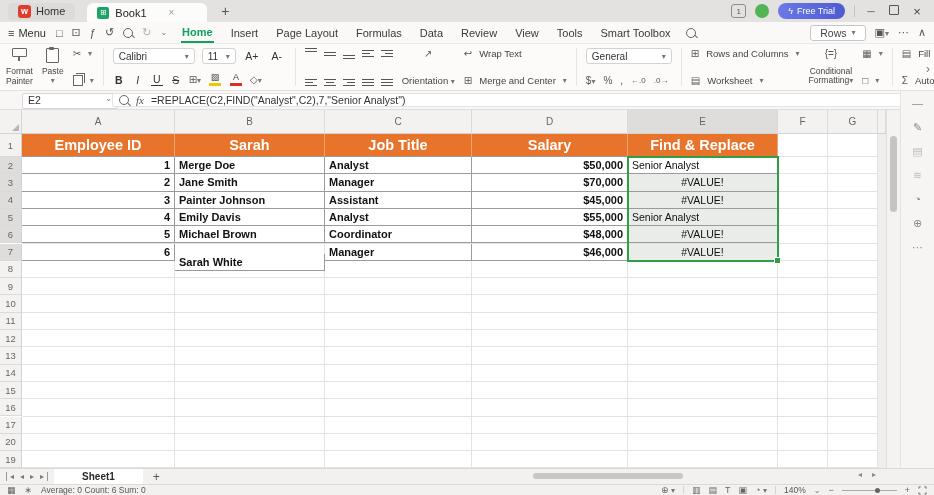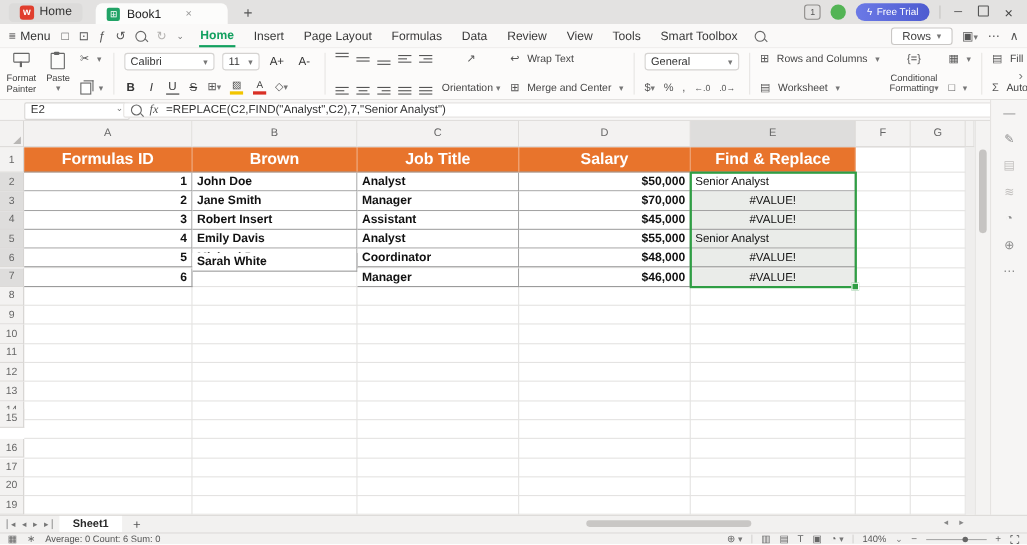--- a/index.html
+++ b/index.html
@@ -116,21 +116,21 @@
   #rail{position:absolute;top:91px;left:900px;width:34px;height:377px;background:#F6F5F4;border-left:1px solid #E5E3E1;box-sizing:border-box;
         display:flex;flex-direction:column;align-items:center;gap:13px;padding-top:7px;}
   .rail-ic{font-size:11px;color:#8a8a8a;line-height:1;}
   .rail-ic.dim{color:#c0bebc;}
 
   
   #sheetbar{top:468px;height:16px;background:#F2F1F0;border-top:1px solid #DCDAD8;display:flex;align-items:center;
             padding-left:6px;box-sizing:border-box;font-size:10px;}
   .nav-ic{color:#777;font-size:8px;padding:0 3px;}
   .nav-first{border-left:1px solid #999;} .nav-last{border-right:1px solid #999;}
-  .stab{background:#fff;height:15px;display:flex;align-items:center;padding:0 12px;font-size:10px;font-weight:bold;color:#2a2a2a;margin-left:6px;}
+  .stab{background:#fff;height:15px;display:flex;align-items:center;padding:0 28px;font-size:10px;font-weight:bold;color:#2a2a2a;margin-left:6px;}
   .addsheet{font-size:12px;color:#555;margin-left:10px;}
   #hscroll{position:absolute;left:530px;top:473px;width:320px;height:6px;}
   #hthumb{position:absolute;left:3px;top:0;width:150px;height:6px;background:#C9C7C5;border-radius:3px;}
   .harr{position:absolute;top:470px;font-size:8px;color:#888;}
 
   
   #statusbar{top:484px;height:11px;background:#F2F1F0;border-top:1px solid #DCDAD8;display:flex;align-items:center;
              padding:0 7px;box-sizing:border-box;font-size:8.5px;color:#555;gap:9px;}
   .sb-ic{font-size:9px;color:#666;line-height:1;}
   .sb-right{margin-left:auto;display:flex;align-items:center;gap:8px;}
@@ -415,21 +415,21 @@
       <div class="rowhdr hl" style="top: 98.9px; height: 17.3px;">5</div>
       <div class="rowhdr hl" style="top: 116.2px; height: 17.3px;">6</div>
       <div class="rowhdr hl" style="top: 133.5px; height: 17.3px;">7</div>
       <div class="rowhdr" style="top: 150.8px; height: 17.3px;">8</div>
       <div class="rowhdr" style="top: 168.1px; height: 17.3px;">9</div>
       <div class="rowhdr" style="top: 185.4px; height: 17.3px;">10</div>
       <div class="rowhdr" style="top: 202.7px; height: 17.3px;">11</div>
       <div class="rowhdr" style="top: 220px; height: 17.3px;">12</div>
       <div class="rowhdr" style="top: 237.3px; height: 17.3px;">13</div>
       <div class="rowhdr" style="top: 254.6px; height: 17.3px;">14</div>
-      <div class="rowhdr" style="top: 262px; height: 17.3px;">15</div>
+      <div class="rowhdr" style="top: 272px; height: 17.3px;">15</div>
       <div class="rowhdr" style="top: 289.2px; height: 17.3px;">16</div>
       <div class="rowhdr" style="top: 306.5px; height: 17.3px;">17</div>
       <div class="rowhdr" style="top: 323.8px; height: 17.3px;">20</div>
       <div class="rowhdr" style="top: 341.1px; height: 17.3px;">19</div>
       <div class="vline" style="left: 174px; top: 24px; height: 334px;"></div>
       <div class="vline" style="left: 324px; top: 24px; height: 334px;"></div>
       <div class="vline" style="left: 471px; top: 24px; height: 334px;"></div>
       <div class="vline" style="left: 627px; top: 24px; height: 334px;"></div>
       <div class="vline" style="left: 777px; top: 24px; height: 334px;"></div>
       <div class="vline" style="left: 827px; top: 24px; height: 334px;"></div>
@@ -447,52 +447,52 @@
       <div class="hline" style="top: 219px; left: 22px; width: 856px;"></div>
       <div class="hline" style="top: 236.3px; left: 22px; width: 856px;"></div>
       <div class="hline" style="top: 253.6px; left: 22px; width: 856px;"></div>
       <div class="hline" style="top: 270.9px; left: 22px; width: 856px;"></div>
       <div class="hline" style="top: 288.2px; left: 22px; width: 856px;"></div>
       <div class="hline" style="top: 305.5px; left: 22px; width: 856px;"></div>
       <div class="hline" style="top: 322.8px; left: 22px; width: 856px;"></div>
       <div class="hline" style="top: 340.1px; left: 22px; width: 856px;"></div>
       <div class="hline" style="top: 357.4px; left: 22px; width: 856px;"></div>
       <div class="rightfill" style="left: 878px; top: 24px; width: 8px; height: 334px;"></div>
-      <div class="cell th" style="left: 22px; top: 24px; width: 153px; height: 23px;">Formulas ID</div>
-      <div class="cell th" style="left: 175px; top: 24px; width: 150px; height: 23px;">Brown</div>
+      <div class="cell th" style="left: 22px; top: 24px; width: 153px; height: 23px;">Employee ID</div>
+      <div class="cell th" style="left: 175px; top: 24px; width: 150px; height: 23px;">Sarah</div>
       <div class="cell th" style="left: 325px; top: 24px; width: 147px; height: 23px;">Job Title</div>
       <div class="cell th" style="left: 472px; top: 24px; width: 156px; height: 23px;">Salary</div>
       <div class="cell th" style="left: 628px; top: 24px; width: 150px; height: 23px;">Find &amp; Replace</div>
       <div class="cell ar bold" style="left: 22px; top: 47px; width: 153px; height: 17.3px;">1</div>
-      <div class="cell al bold" style="left: 175px; top: 47px; width: 150px; height: 17.3px;">John Doe</div>
+      <div class="cell al bold" style="left: 175px; top: 47px; width: 150px; height: 17.3px;">Merge Doe</div>
       <div class="cell al bold" style="left: 325px; top: 47px; width: 147px; height: 17.3px;">Analyst</div>
       <div class="cell ar bold" style="left: 472px; top: 47px; width: 156px; height: 17.3px;">$50,000</div>
       <div class="cell result al" style="left: 628px; top: 47px; width: 150px; height: 17.3px;">Senior Analyst</div>
       <div class="cell ar bold" style="left: 22px; top: 64.3px; width: 153px; height: 17.3px;">2</div>
       <div class="cell al bold" style="left: 175px; top: 64.3px; width: 150px; height: 17.3px;">Jane Smith</div>
       <div class="cell al bold" style="left: 325px; top: 64.3px; width: 147px; height: 17.3px;">Manager</div>
       <div class="cell ar bold" style="left: 472px; top: 64.3px; width: 156px; height: 17.3px;">$70,000</div>
       <div class="cell result ac selfill" style="left: 628px; top: 64.3px; width: 150px; height: 17.3px;">#VALUE!</div>
       <div class="cell ar bold" style="left: 22px; top: 81.6px; width: 153px; height: 17.3px;">3</div>
-      <div class="cell al bold" style="left: 175px; top: 81.6px; width: 150px; height: 17.3px;">Robert Insert</div>
+      <div class="cell al bold" style="left: 175px; top: 81.6px; width: 150px; height: 17.3px;">Painter Johnson</div>
       <div class="cell al bold" style="left: 325px; top: 81.6px; width: 147px; height: 17.3px;">Assistant</div>
       <div class="cell ar bold" style="left: 472px; top: 81.6px; width: 156px; height: 17.3px;">$45,000</div>
       <div class="cell result ac selfill" style="left: 628px; top: 81.6px; width: 150px; height: 17.3px;">#VALUE!</div>
       <div class="cell ar bold" style="left: 22px; top: 98.9px; width: 153px; height: 17.3px;">4</div>
       <div class="cell al bold" style="left: 175px; top: 98.9px; width: 150px; height: 17.3px; text-align: right;">Emily Davis</div>
       <div class="cell al bold" style="left: 325px; top: 98.9px; width: 147px; height: 17.3px;">Analyst</div>
       <div class="cell ar bold" style="left: 472px; top: 98.9px; width: 156px; height: 17.3px;">$55,000</div>
       <div class="cell result al selfill" style="left: 628px; top: 98.9px; width: 150px; height: 17.3px;">Senior Analyst</div>
       <div class="cell ar bold" style="left: 22px; top: 116.2px; width: 153px; height: 17.3px;">5</div>
       <div class="cell al bold" style="left: 175px; top: 116.2px; width: 150px; height: 17.3px;">Michael Brown</div>
       <div class="cell al bold" style="left: 325px; top: 116.2px; width: 147px; height: 17.3px;">Coordinator</div>
       <div class="cell ar bold" style="left: 472px; top: 116.2px; width: 156px; height: 17.3px;">$48,000</div>
       <div class="cell result ac selfill" style="left: 628px; top: 116.2px; width: 150px; height: 17.3px;">#VALUE!</div>
       <div class="cell ar bold" style="left: 22px; top: 133.5px; width: 153px; height: 17.3px;">6</div>
-      <div class="cell al bold" style="left: 175px; top: 120px; width: 150px; height: 17.3px;">Sarah White</div>
+      <div class="cell al bold" style="left: 175px; top: 144px; width: 150px; height: 17.3px;">Sarah White</div>
       <div class="cell al bold" style="left: 325px; top: 133.5px; width: 147px; height: 17.3px;">Manager</div>
       <div class="cell ar bold" style="left: 472px; top: 133.5px; width: 156px; height: 17.3px;">$46,000</div>
       <div class="cell result ac selfill" style="left: 628px; top: 133.5px; width: 150px; height: 17.3px;">#VALUE!</div>
       <div class="selbox" style="left: 627px; top: 46px; width: 152px; height: 105.8px;"></div>
     </div>
 
   <div id="vscroll">
     <div id="vthumb"></div>
   </div>
 

